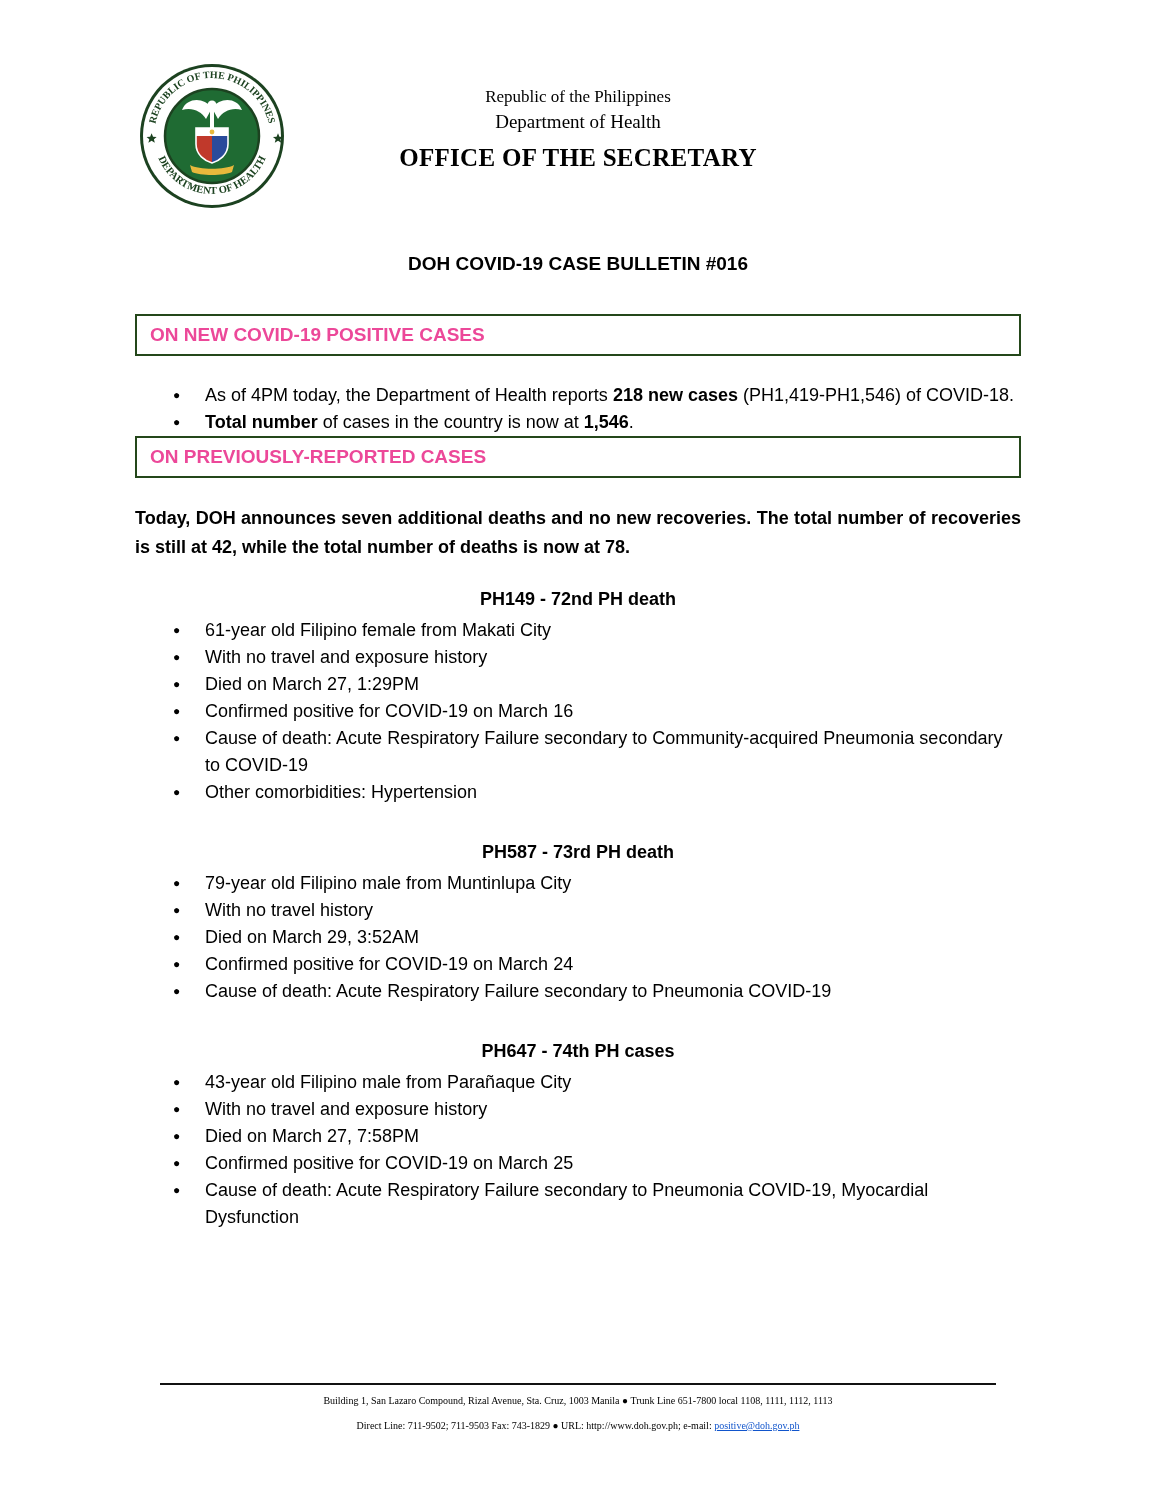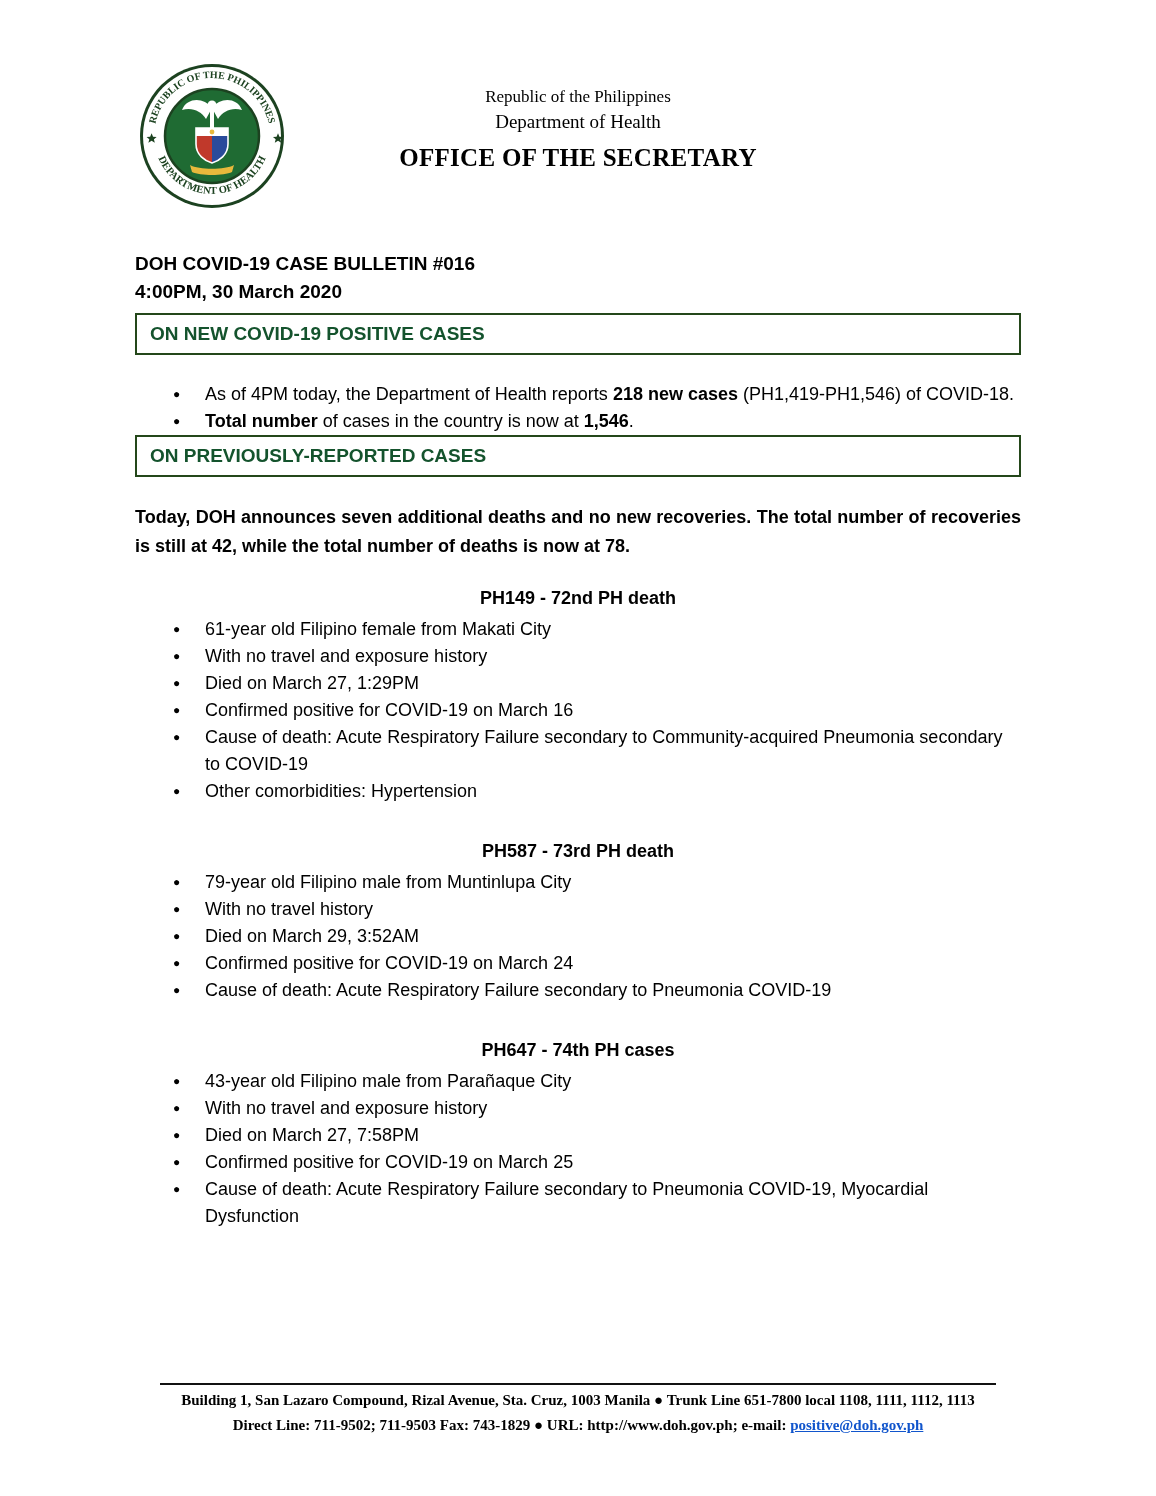--- a/index.html
+++ b/index.html
@@ -15,26 +15,26 @@
 
   
   .hdr { position: relative; min-height: 150px; margin-bottom: 38px; }
   .seal { position: absolute; left: 3px; top: 0; width: 148px; height: 148px; }
   .hdr-text { text-align: center; font-family: "Liberation Serif", serif; padding-top: 24px; }
   .h1a { font-size: 17px; line-height: 1.35; }
   .h1b { font-size: 19px; line-height: 1.35; }
   .h1c { font-size: 25px; font-weight: bold; margin-top: 9px; letter-spacing: 0.3px; }
 
   
-  .bhead { margin-bottom: 8px; }
+  .bhead { margin-bottom: 36px; text-align: center; }
   .btitle { font-size: 19px; font-weight: bold; line-height: 1.45; }
 
   
   .gbox { border: 2px solid #24471a; padding: 8px 13px; margin: 0 0 26px 0; }
-  .gtxt { color: #14532d; font-weight: bold; font-size: 19px; }
+  .gtxt { color: #ec4899; font-weight: bold; font-size: 19px; }
 
   
   ul.blist { list-style: none; margin: 0; padding: 0 0 0 38px; }
   ul.blist li { display: flex; align-items: flex-start; font-size: 18px; line-height: 27px; }
   .mk { flex: 0 0 32px; font-size: 12px; line-height: 27px; }
   .tx { flex: 1; }
   .list1 { margin-bottom: 24px; }
 
   
   .summary { font-weight: bold; font-size: 18px; line-height: 29px; text-align: justify; margin: 0 0 24px 0; }
@@ -43,21 +43,21 @@
   .death { margin-bottom: 33px; }
   .death-title { font-weight: bold; font-size: 18px; line-height: 27px; margin: 0 0 4px 0; text-align: center; }
 
   b { font-weight: bold; }
 
   
   .footer {
     position: absolute; left: 0; right: 0; bottom: 58px;
     text-align: center;
     font-family: "Liberation Serif", serif;
-    font-size: 15px; line-height: 25px; font-weight: bold;
+    font-size: 10px; line-height: 25px;
   }
   .frule { width: 836px; margin: 0 auto 3px auto; border-top: 2px solid #111; }
   .footer a { color: #1155cc; text-decoration: underline; }
 </style>
 </head>
 <body>
 
 <div class="page">
 
   <div class="hdr">
@@ -100,21 +100,20 @@
     </div>
     <div class="hdr-text">
       <div class="h1a">Republic of the Philippines</div>
       <div class="h1b">Department of Health</div>
       <div class="h1c">OFFICE OF THE SECRETARY</div>
     </div>
   </div>
 
   <div class="bhead">
     <div class="btitle">DOH COVID-19 CASE BULLETIN #016</div>
-    <div class="btitle">4:00PM, 30 March 2020</div>
   </div>
 
   <div class="gbox">
     <span class="gtxt">ON NEW COVID-19 POSITIVE CASES</span>
   </div>
 
   <ul class="blist list1">
     <li>
       <span class="mk">●</span>
       <span class="tx"><span>As of 4PM today, the Department of Health reports </span><b>218 new cases</b><span> (PH1,419-PH1,546) of COVID-18.</span></span>

